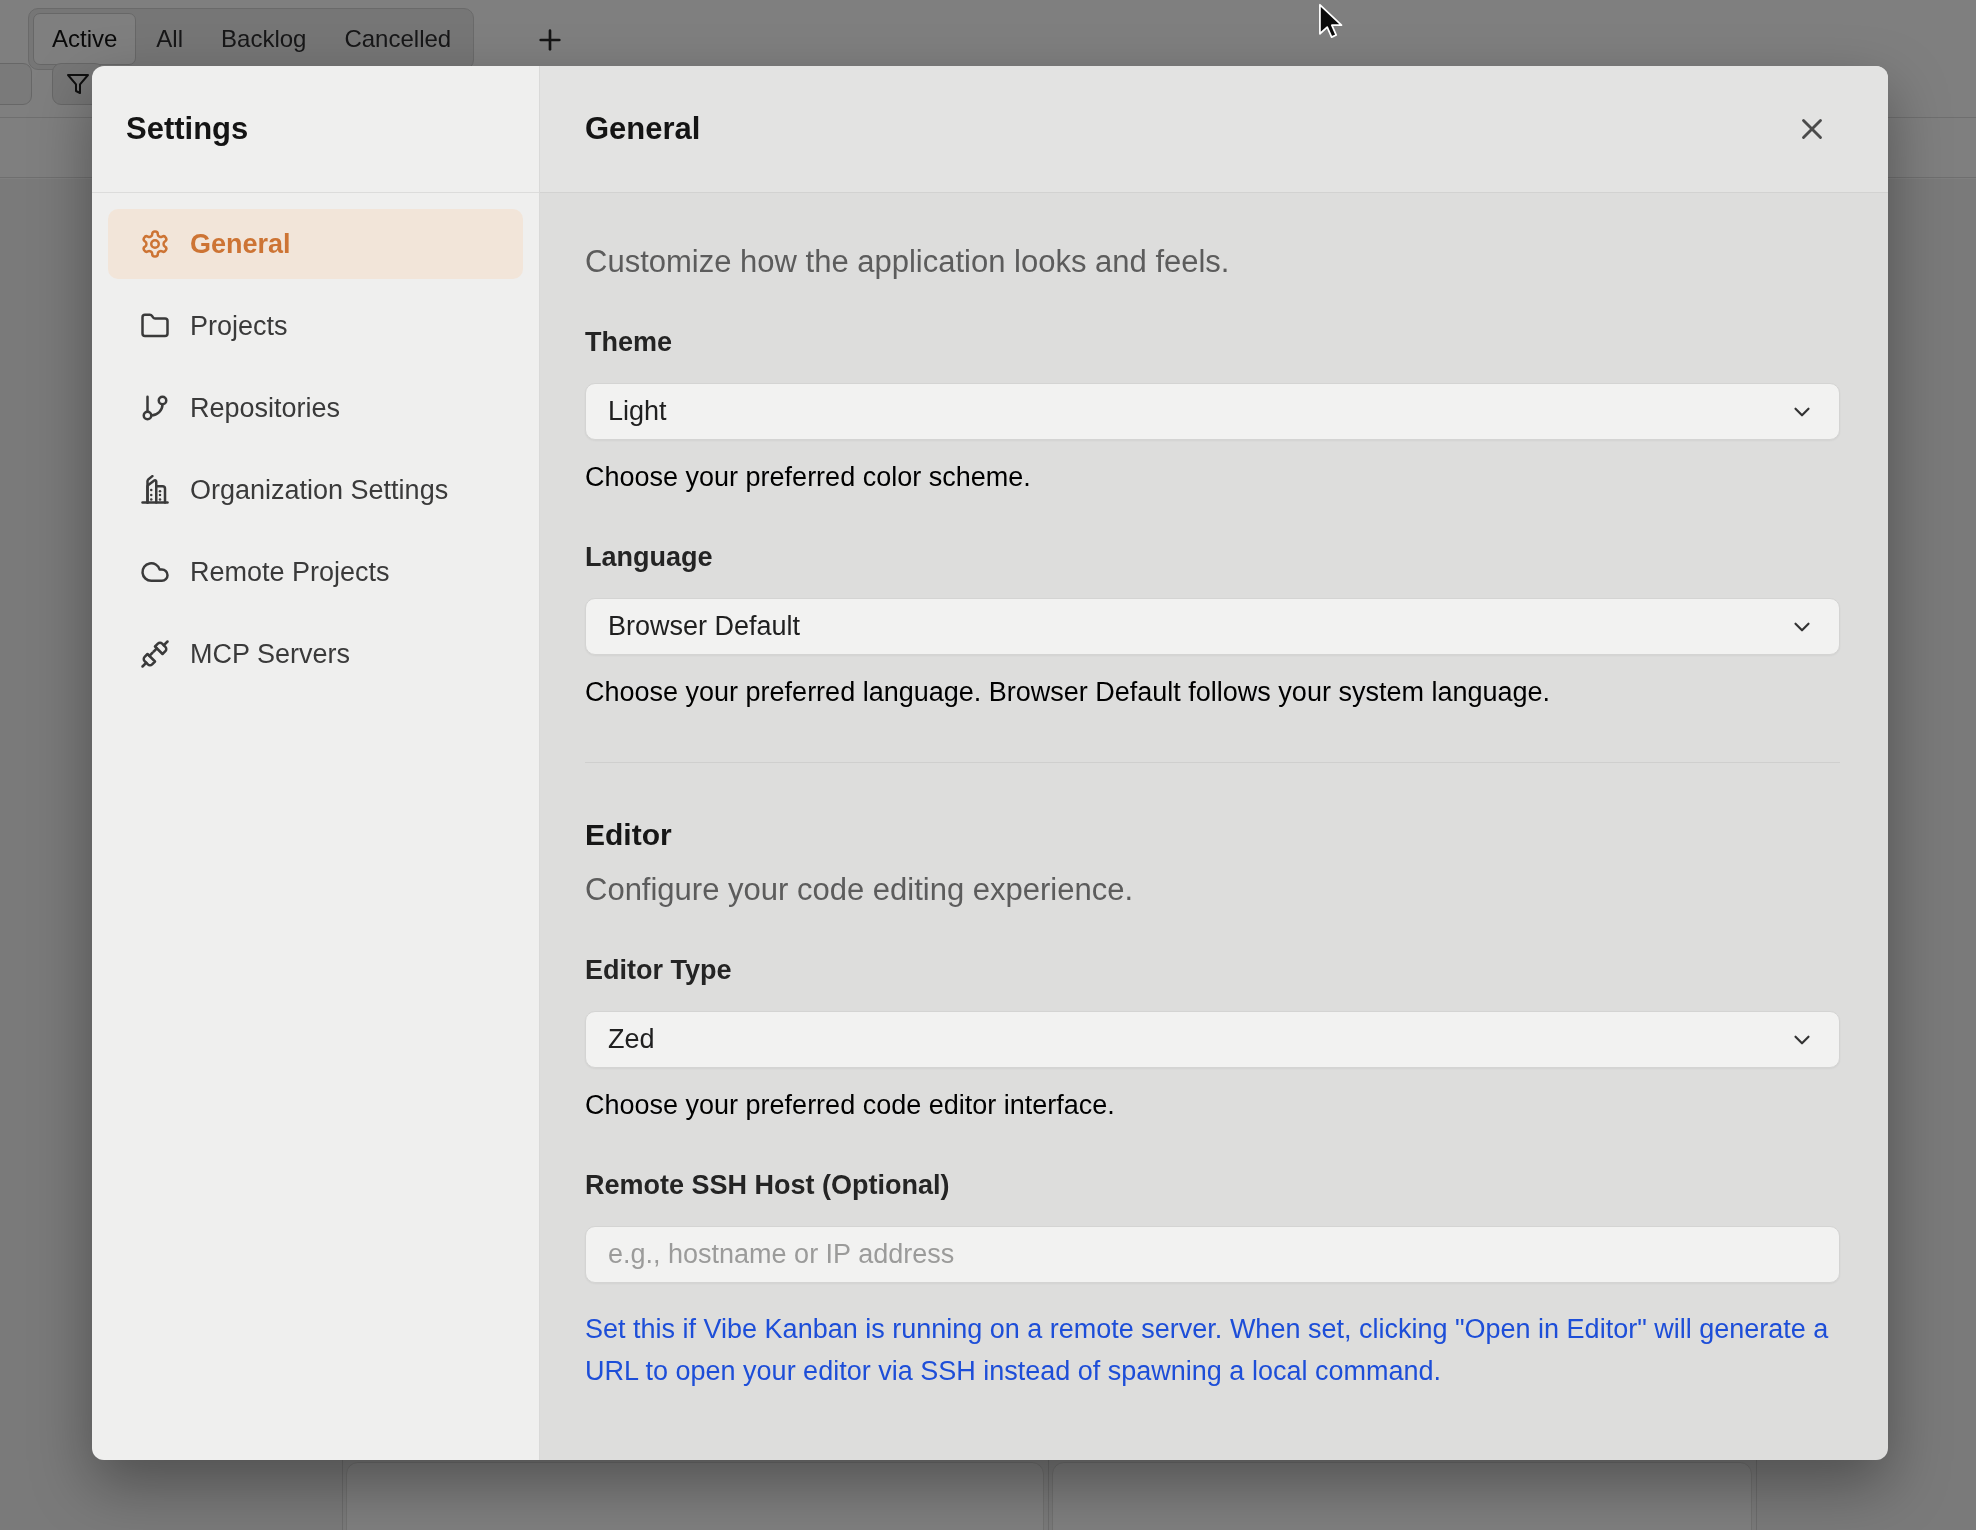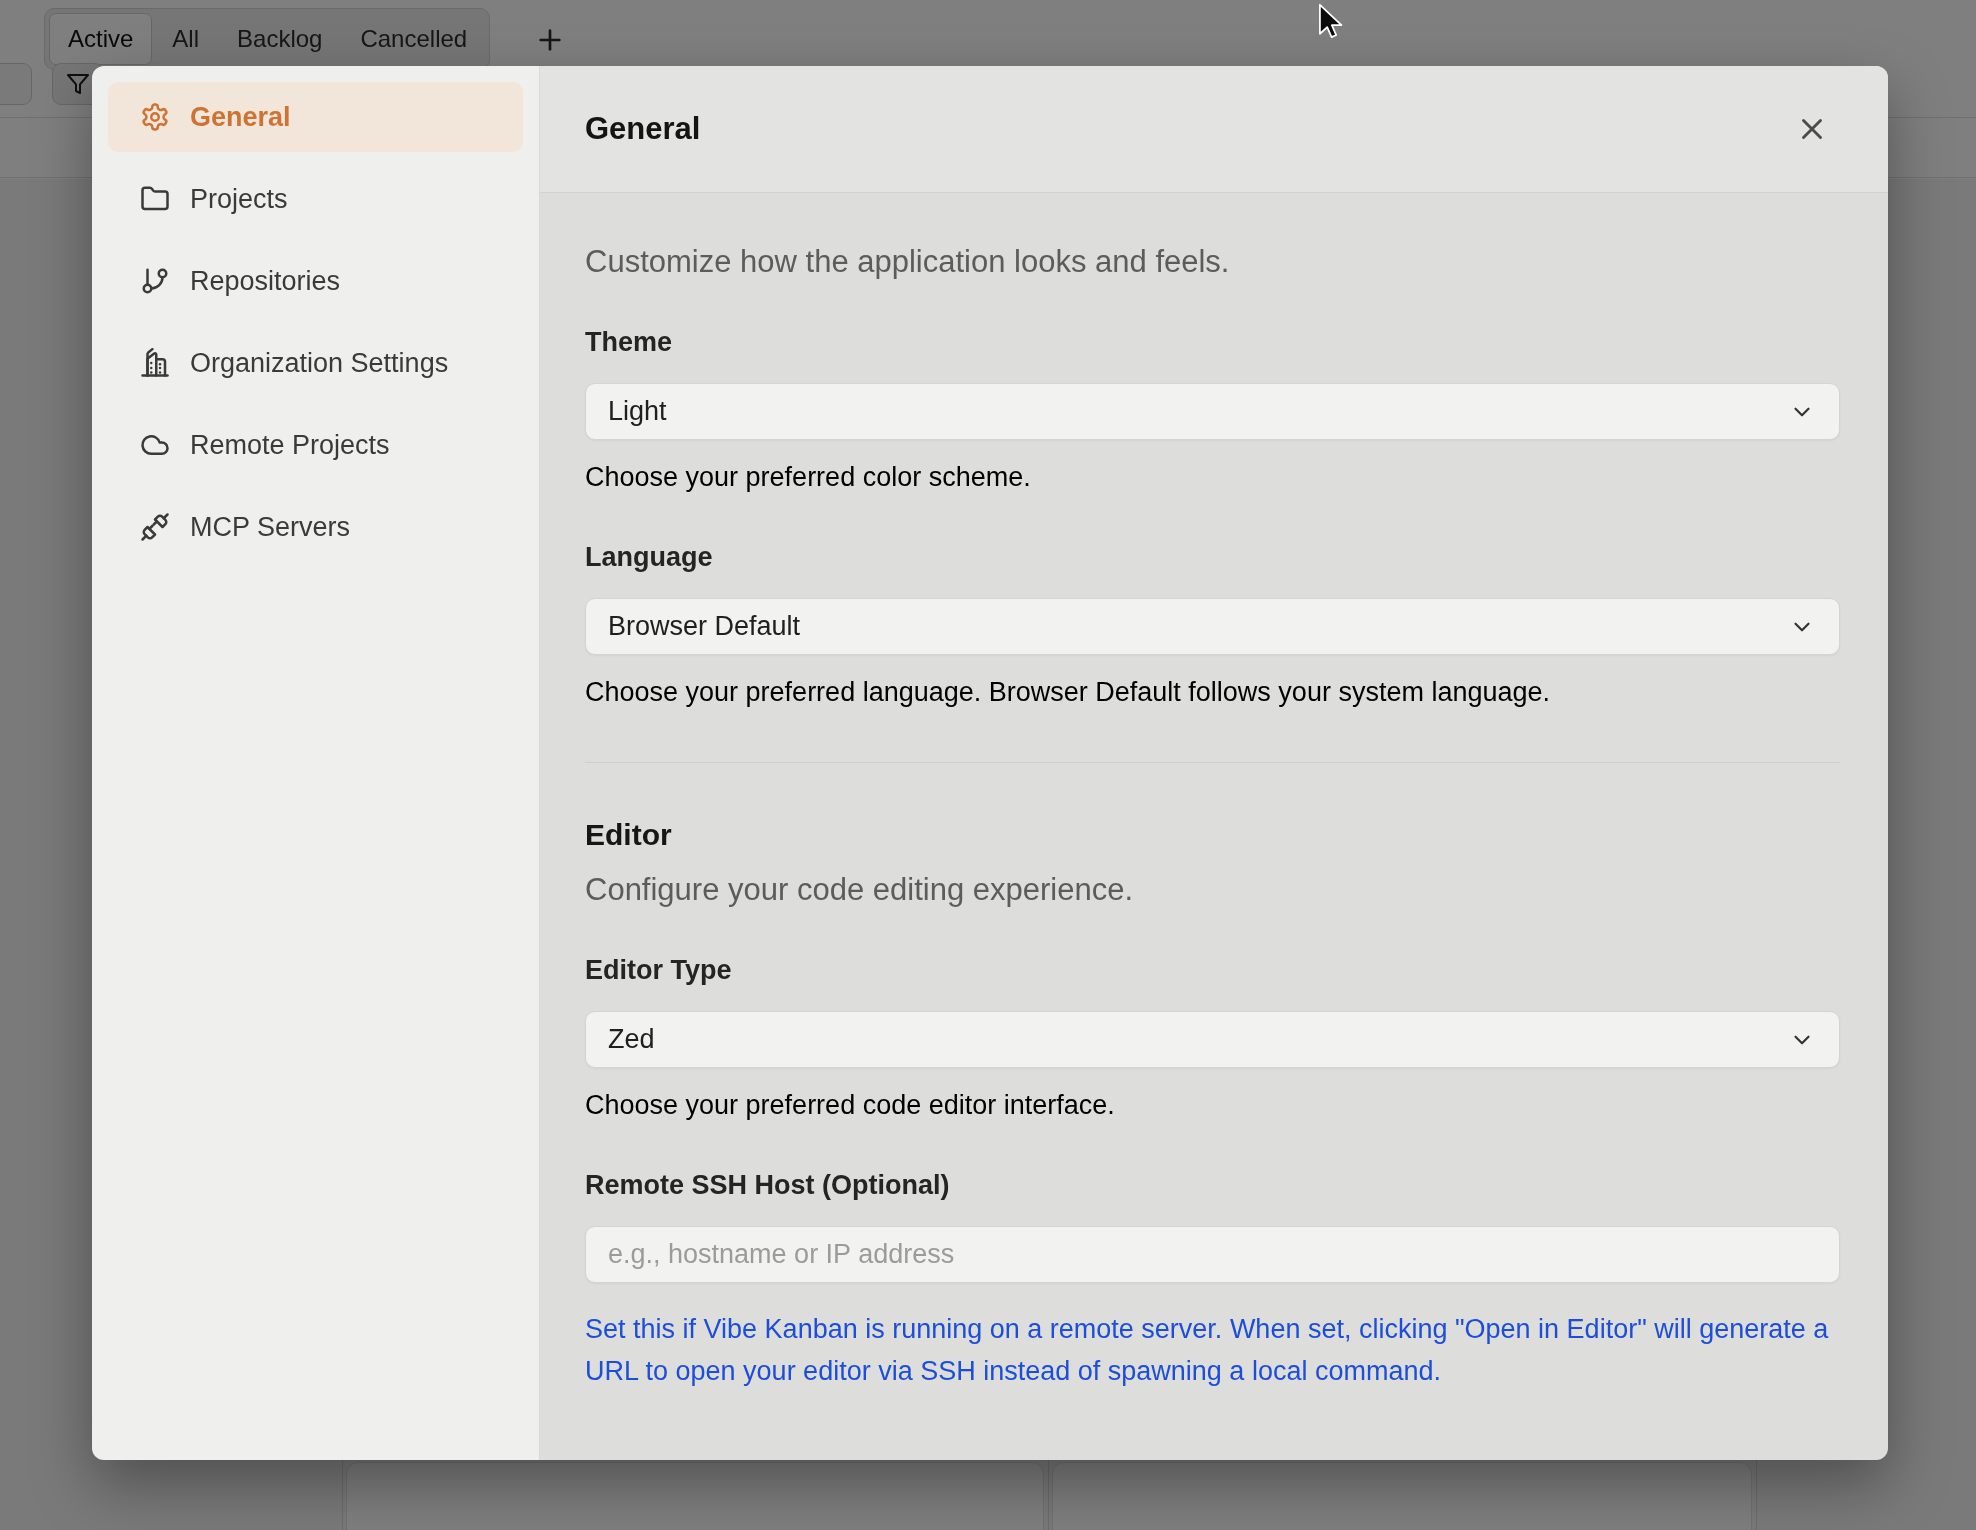--- a/index.html
+++ b/index.html
@@ -4,21 +4,21 @@
 <style>
   html,body{margin:0;padding:0;background:#555;}
   .screen{
     position:relative;width:1976px;height:1530px;overflow:hidden;
     background:#ffffff;font-family:"Liberation Sans",sans-serif;
     -webkit-font-smoothing:antialiased;
   }
   
   .app{position:absolute;inset:0;}
   .tab-group{
-    position:absolute;left:44px;top:8px;height:62px;box-sizing:border-box;
+    position:absolute;left:28px;top:8px;height:62px;box-sizing:border-box;
     display:inline-flex;align-items:center;gap:2px;padding:4px;
     background:#ececec;border:1px solid #d4d4d4;border-radius:10px;
   }
   .tab{
     height:52px;line-height:52px;padding:0 18px;font-size:24px;color:#2f2f31;
     border-radius:7px;white-space:nowrap;box-sizing:border-box;
   }
   .tab.active{background:#ffffff;border:1px solid #cfcfcf;font-weight:500;color:#141414;line-height:50px;}
   .plus-btn{
     position:absolute;left:532px;top:22px;width:36px;height:36px;border:none;background:transparent;
@@ -136,20 +136,23 @@
       <div class="board-card" style="left:346px;width:698px;"></div>
       <div class="board-card" style="left:1052px;width:700px;"></div>
     </div>
   </div>
 
   <div class="overlay"></div>
 
   <div class="modal">
 
     <aside class="sidebar">
+      <div class="sidebar-header">
+        <h2 class="sidebar-title">Settings</h2>
+      </div>
       <nav class="nav">
         <div class="nav-item active">
           <span class="ni">
             <svg width="30" height="30" viewBox="0 0 24 24" fill="none" stroke="currentColor" stroke-width="2" stroke-linecap="round" stroke-linejoin="round">
                 <path d="M12.22 2h-.44a2 2 0 0 0-2 2v.18a2 2 0 0 1-1 1.73l-.43.25a2 2 0 0 1-2 0l-.15-.08a2 2 0 0 0-2.73.73l-.22.38a2 2 0 0 0 .73 2.73l.15.1a2 2 0 0 1 1 1.72v.51a2 2 0 0 1-1 1.74l-.15.09a2 2 0 0 0-.73 2.73l.22.38a2 2 0 0 0 2.73.73l.15-.08a2 2 0 0 1 2 0l.43.25a2 2 0 0 1 1 1.73V20a2 2 0 0 0 2 2h.44a2 2 0 0 0 2-2v-.18a2 2 0 0 1 1-1.73l.43-.25a2 2 0 0 1 2 0l.15.08a2 2 0 0 0 2.73-.73l.22-.39a2 2 0 0 0-.73-2.73l-.15-.08a2 2 0 0 1-1-1.74v-.5a2 2 0 0 1 1-1.74l.15-.09a2 2 0 0 0 .73-2.73l-.22-.38a2 2 0 0 0-2.73-.73l-.15.08a2 2 0 0 1-2 0l-.43-.25a2 2 0 0 1-1-1.73V4a2 2 0 0 0-2-2z"></path>
                 <circle cx="12" cy="12" r="3"></circle>
               </svg>
           </span>
           <span>General</span>
         </div>

